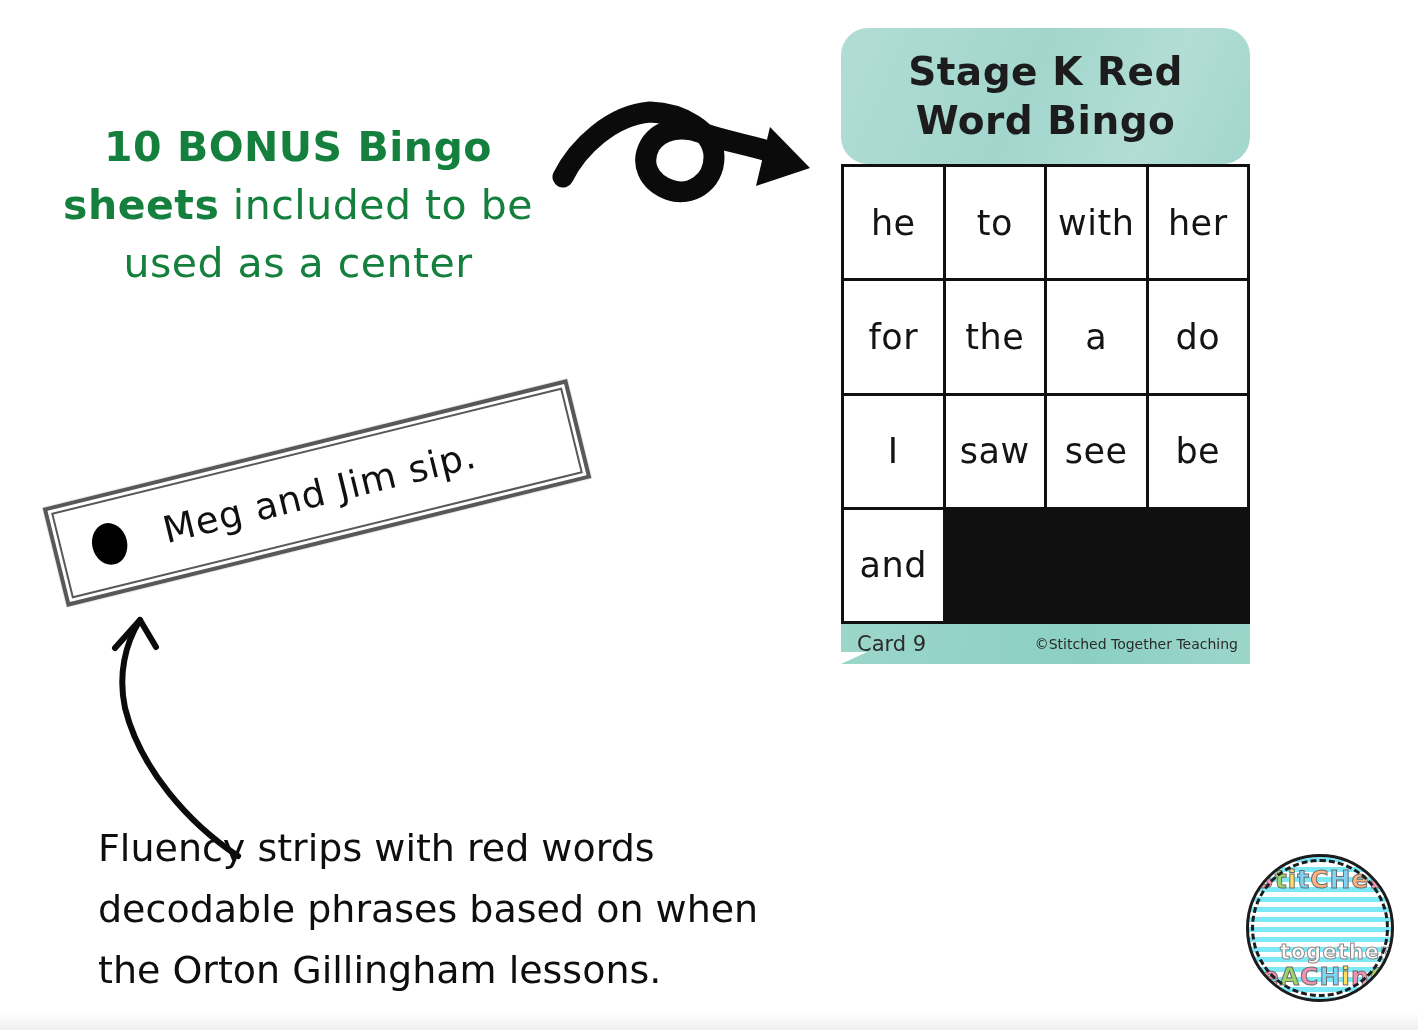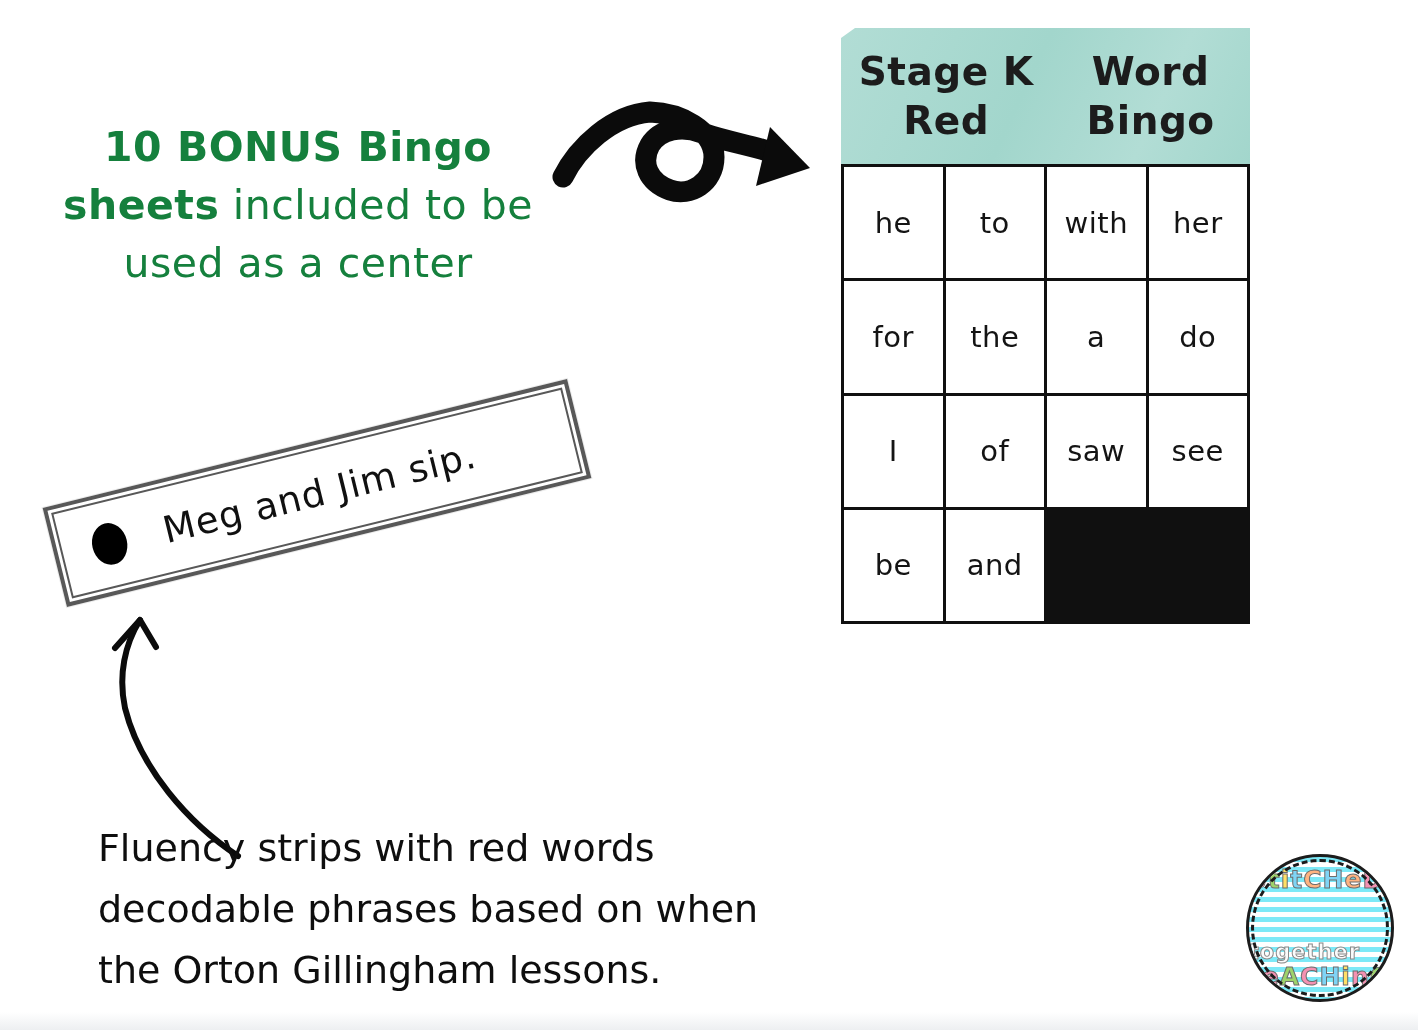--- a/index.html
+++ b/index.html
@@ -18,37 +18,37 @@
   }
   .intro .b { font-weight:700; }
 
   
   .curly-arrow { position:absolute; left:550px; top:85px; }
 
   
   .card { position:absolute; left:841px; top:26px; width:409px; height:640px; }
   .card-header {
     position:absolute; left:0; top:2px; width:409px; height:136px;
-    display:flex; flex-direction:row; justify-content:center; align-items:center;
+    display:flex; flex-direction:column; justify-content:center; align-items:center;
     text-align:center; font-size:39px; line-height:49px; font-weight:700;
-    color:#1c1c1c; letter-spacing:0.5px;
+    color:#1c1c1c; letter-spacing:0.5px;border-radius:27px;
   }
   .card-header::before {
     content:""; position:absolute; left:0; top:0;
     border-style:solid; border-width:10px 14px 0 0;
     border-color:#ffffff transparent transparent transparent;
   }
   .card-grid {
     position:absolute; left:0; top:138px; width:409px; height:460px;
     display:grid; grid-template-columns:repeat(4,1fr); grid-auto-rows:1fr;
     background:#101010; border:3px solid #101010; gap:3px; box-sizing:border-box;
   }
   .cell {
     background:#ffffff; display:flex; align-items:center; justify-content:center;
-    font-size:29px; color:#141414; letter-spacing:0.5px;
+    font-size:35px; color:#141414; letter-spacing:0.5px;
   }
   .card-footer {
     position:absolute; left:0; top:598px; width:409px; height:40px;
     display:flex; align-items:center; justify-content:space-between;
     box-sizing:border-box; padding:0 12px 0 16px; color:#2a2a2a;
   }
   .card-footer::after {
     content:""; position:absolute; left:0; bottom:0;
     border-style:solid; border-width:0 0 12px 26px;
     border-color:transparent transparent transparent #ffffff;
@@ -82,21 +82,21 @@
   
   .logo {
     position:absolute; left:1246px; top:854px; width:148px; height:148px;
     border-radius:50%; border:3px solid #1c1c1c; box-sizing:border-box;
     display:flex; align-items:center; justify-content:center; overflow:hidden;
   }
   .logo::after {
     content:""; position:absolute; inset:2px; border:3px dashed #1c1c1c;
     border-radius:50%; pointer-events:none;
   }
-  .logo-stack { position:relative; text-align:left; font-weight:700; }
+  .logo-stack { position:relative; text-align:right; font-weight:700; }
   .logo-line1, .logo-line3 {
     font-size:25px; line-height:26px; letter-spacing:1px;
     -webkit-text-stroke:1px #6d6d6d;
   }
   .logo-line2 {
     font-size:21px; line-height:23px; color:#fbfbfb; letter-spacing:1px;margin-top:48px;
     -webkit-text-stroke:1px #8a8a8a;
   }
 
   
@@ -129,26 +129,29 @@
     <div class="card-grid" id="bingo-grid">
         <div class="cell">he</div>
         <div class="cell">to</div>
         <div class="cell">with</div>
         <div class="cell">her</div>
         <div class="cell">for</div>
         <div class="cell">the</div>
         <div class="cell">a</div>
         <div class="cell">do</div>
         <div class="cell">I</div>
-        <div class="cell">of</div>
         <div class="cell">saw</div>
         <div class="cell">see</div>
         <div class="cell">be</div>
         <div class="cell">and</div>
       </div>
+    <div class="card-footer" style="background: linear-gradient(100deg, rgb(156, 214, 203) 0%, rgb(139, 207, 195) 60%, rgb(156, 214, 203) 100%);">
+      <span class="card-label">Card 9</span>
+      <span class="card-credit">©Stitched Together Teaching</span>
+    </div>
   </div>
 
   <div class="strip strip-1">
     <div class="strip-inner">
       <span class="bullet"></span>
       <span class="strip-text">Meg and Jim sip.</span>
     </div>
   </div>
 
 

